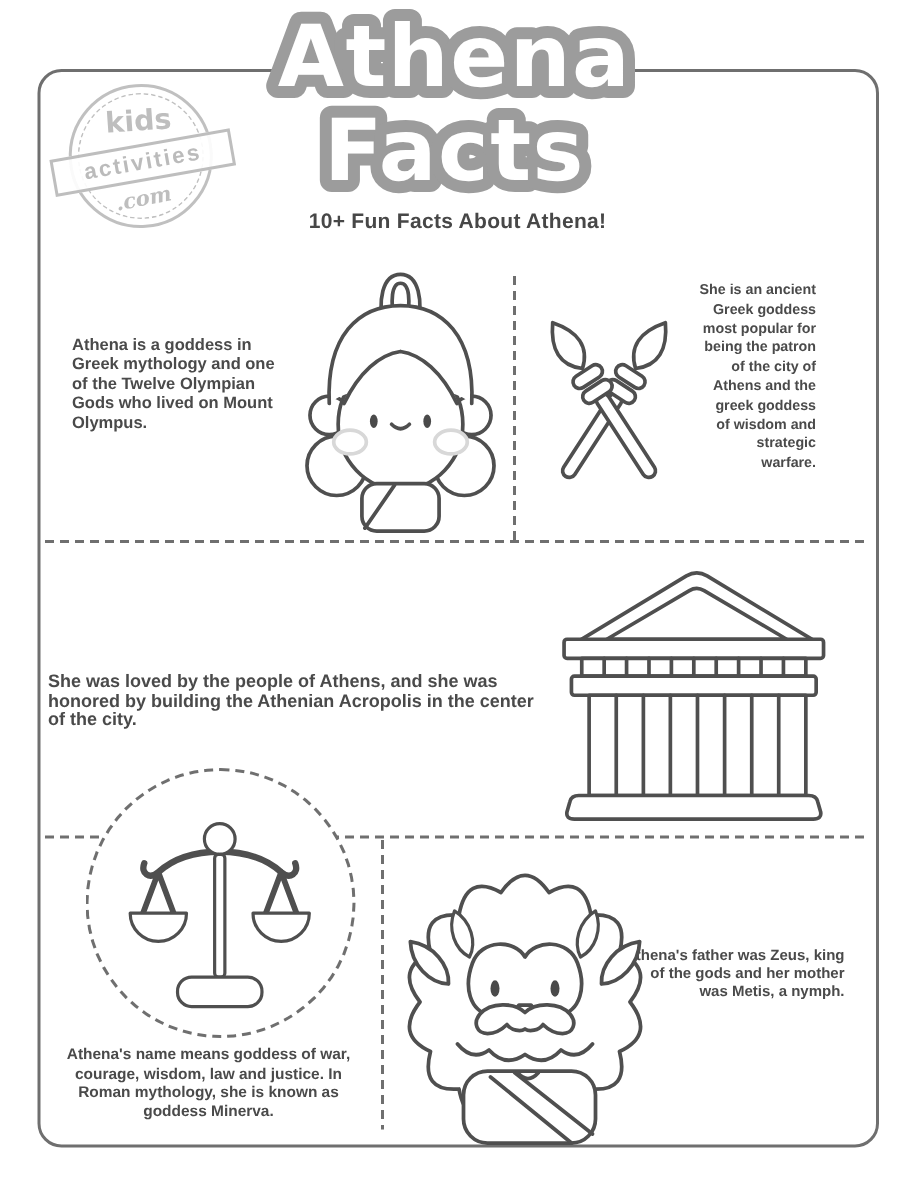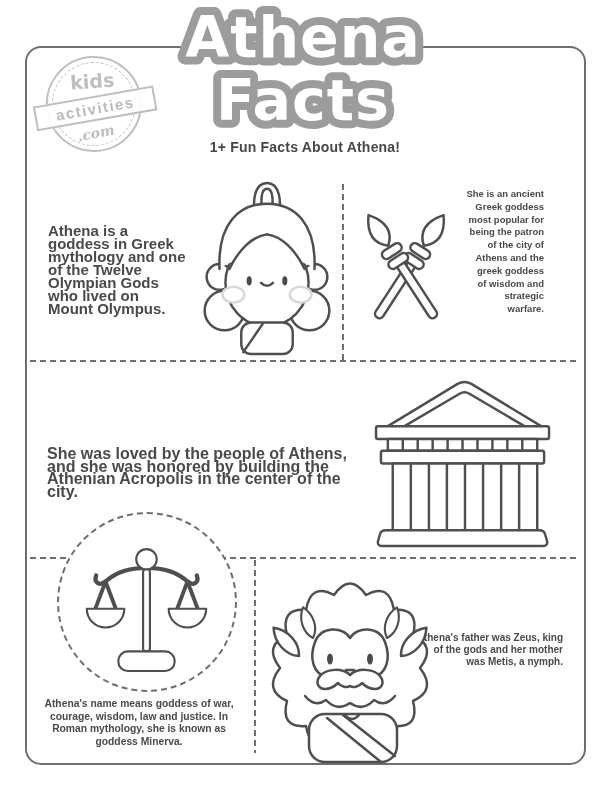--- a/index.html
+++ b/index.html
@@ -28,23 +28,23 @@
   .logo-kids { position:absolute; left:0; right:0; top:16px; text-align:center; font-family:"DejaVu Sans", sans-serif; font-weight:bold; font-size:19px; color:#b0b0b0; }
   .logo-band { position:absolute; left:-2px; top:42px; width:122px; height:25px; border:2px solid #b0b0b0; background:rgba(255,255,255,.92);
     transform:rotate(-6deg); display:flex; align-items:center; justify-content:center;
     font-weight:bold; font-size:15px; letter-spacing:1.5px; color:#adadad; }
   .logo-com { position:absolute; left:0; right:0; top:71px; text-align:center; transform:rotate(-7deg);
     font-family:"DejaVu Serif", serif; font-style:italic; font-weight:bold; font-size:14px; color:#b0b0b0; }
   .subtitle { position:absolute; left:155px; top:139px; width:300px; text-align:center;
     font-weight:bold; font-size:14px; color:#474747; letter-spacing:.2px; }
   
   .fact { position:absolute; font-weight:bold; color:#4a4a4a; }
-  .fact-olympian  { left:48px;  top:224px; width:138px; font-size:15px;  line-height:13px; }
+  .fact-olympian  { left:48px;  top:224px; width:138px; font-size:11px;  line-height:13px; }
   .fact-patron    { left:466px; top:188px; width:78px;  font-size:9.5px; line-height:12.8px; text-align:right; }
-  .fact-acropolis { left:47px;  top:448px; width:328px; font-size:16px;  line-height:12.5px; }
+  .fact-acropolis { left:32px;  top:448px; width:328px; font-size:12px;  line-height:12.5px; }
   .fact-minerva   { left:34px;  top:698px; width:210px; font-size:10.3px;line-height:12.7px; text-align:center; z-index:3; }
   .fact-zeus      { left:413px; top:632px; width:150px; font-size:10px;  line-height:11.8px; text-align:right; }
   
   .hdash { position:absolute; height:2px; background:repeating-linear-gradient(90deg,#6f6f6f 0 6px,transparent 6px 10px); }
   .vdash { position:absolute; width:2px;  background:repeating-linear-gradient(180deg,#6f6f6f 0 6px,transparent 6px 10px); }
   .hdash-1 { left:30px; top:360px; width:548px; }
   .vdash-1 { left:342px; top:184px; height:176px; }
   .hdash-2 { left:30px; top:557px; width:548px; z-index:1; }
   .vdash-2 { left:254px; top:560px; height:193px; }
   
@@ -79,21 +79,21 @@
   <div class="logo">
     <div class="logo-ring-outer"></div>
     <div class="logo-ring-inner"></div>
     <div class="logo-kids">kids</div>
     <div class="logo-band">
       <span>activities</span>
     </div>
     <div class="logo-com">.com</div>
   </div>
 
-  <div class="subtitle">1+ Fun Facts About Athena!</div>
+  <div class="subtitle">10+ Fun Facts About Athena!</div>
 
   <div class="hdash hdash-1"></div>
   <div class="vdash vdash-1"></div>
   <div class="hdash hdash-2"></div>
   <div class="vdash vdash-2"></div>
   <div class="cut-circle"></div>
 
   <div class="fact fact-olympian">Athena is a goddess in Greek mythology and one of the Twelve Olympian Gods who lived on Mount Olympus.</div>
   <div class="fact fact-patron">She is an ancient Greek goddess most popular for being the patron of the city of Athens and the greek goddess of wisdom and strategic warfare.</div>
   <div class="fact fact-acropolis">She was loved by the people of Athens, and she was honored by building the Athenian Acropolis in the center of the city.</div>

